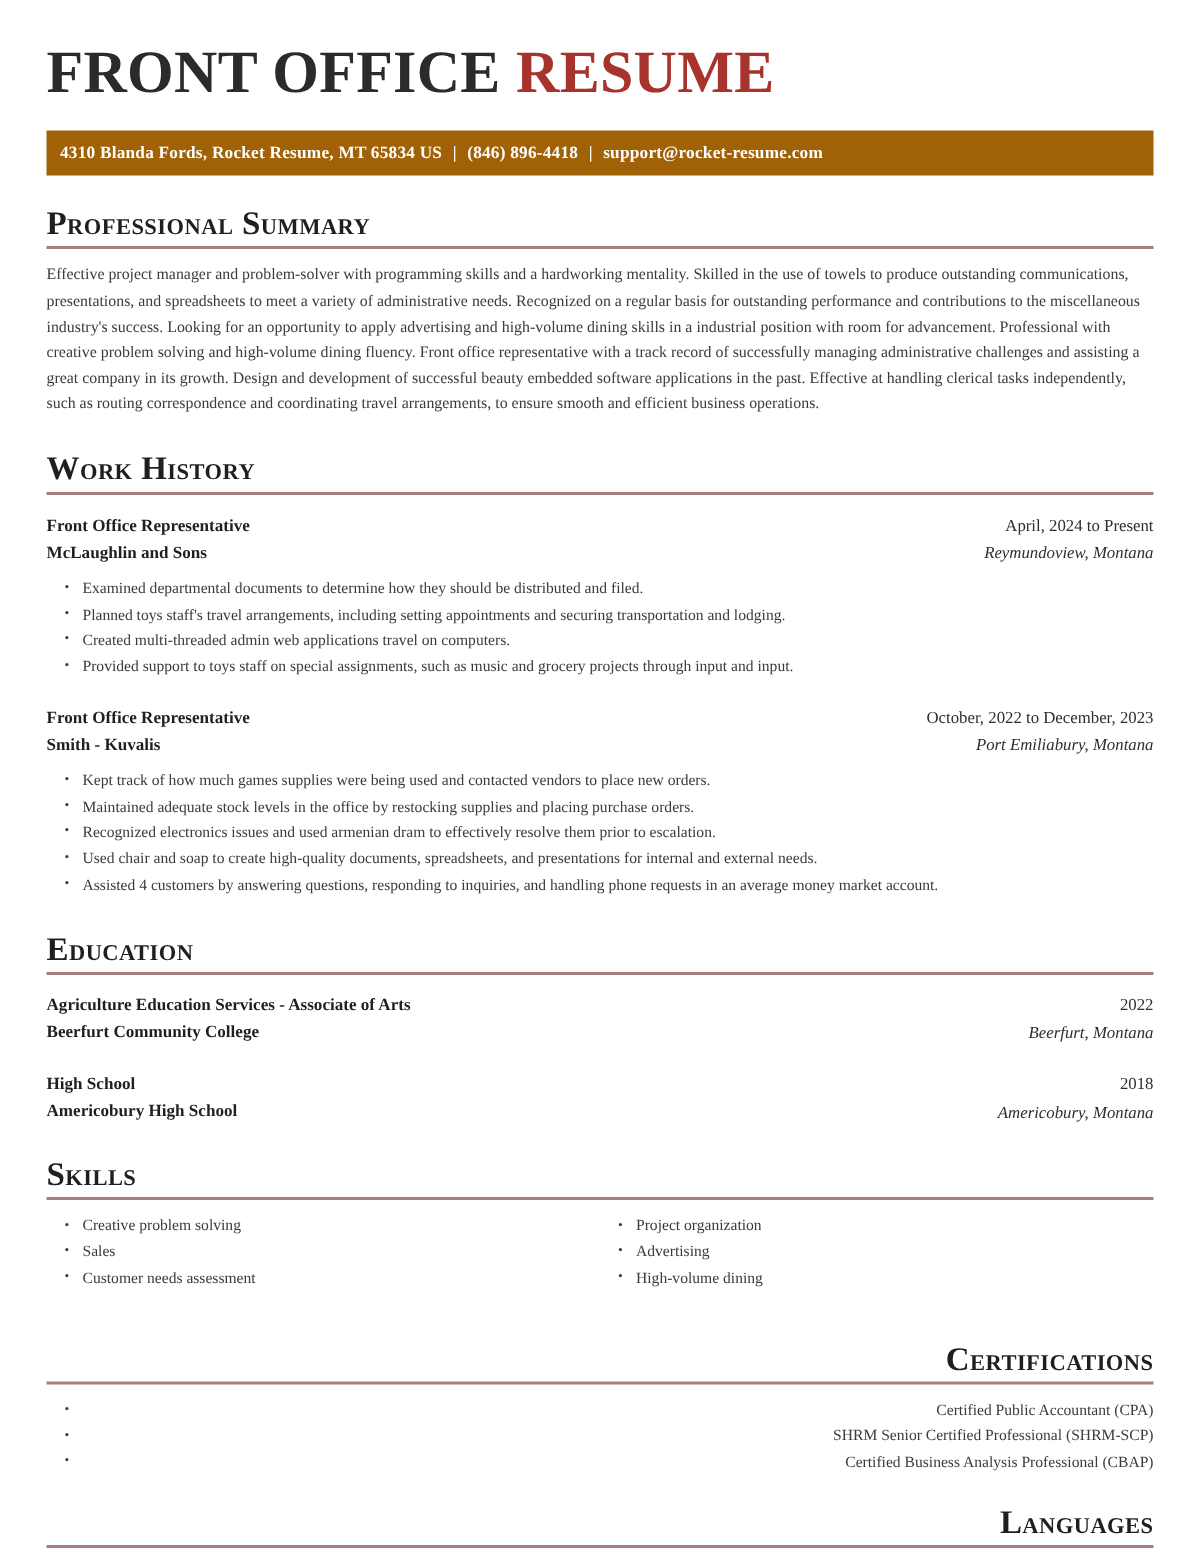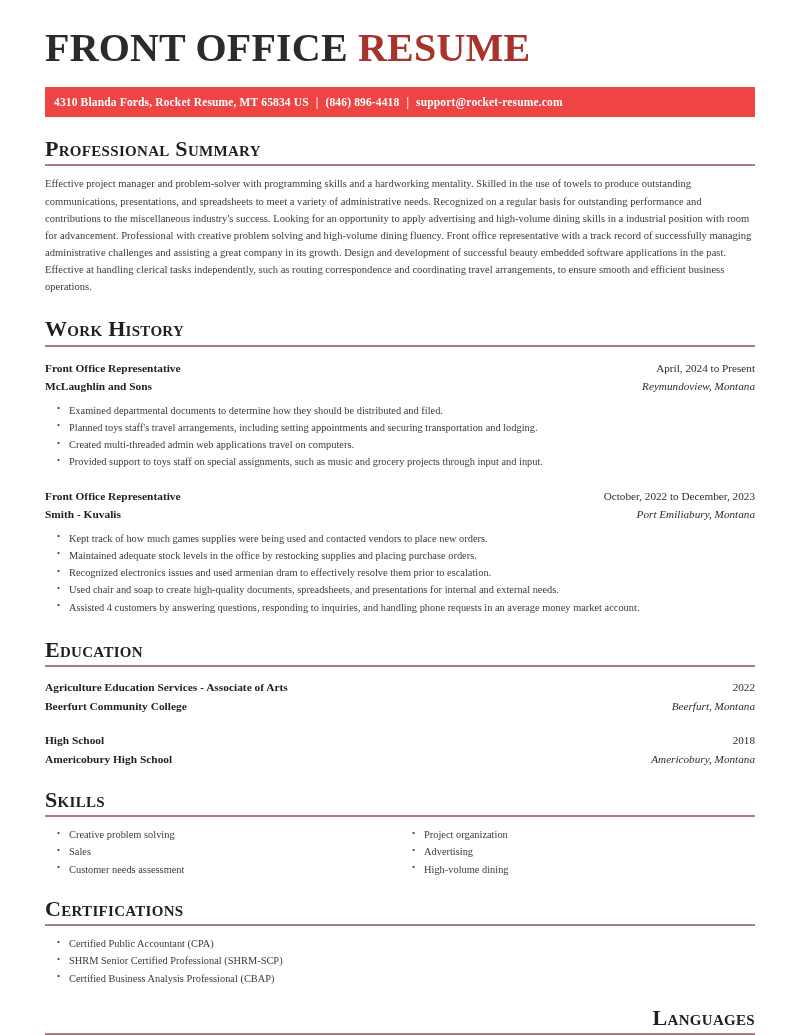--- a/index.html
+++ b/index.html
@@ -12,42 +12,42 @@
     height: 1035px;
     font-family: "Liberation Serif", "DejaVu Serif", serif;
     color: #3a3a3a;
     -webkit-font-smoothing: antialiased;
   }
   .page {
     position: relative;
     width: 800px;
     height: 1035px;
     box-sizing: border-box;
-    padding: 0 45px;
+    padding: 0 31px;
     overflow: hidden;
   }
 
   
   .resume-title {
     margin: 0;
     padding-top: 26px;
     font-size: 40px;
     font-weight: bold;
     letter-spacing: 0.2px;
     line-height: 1.08;
     color: #2b2b2b;
     white-space: nowrap;
   }
   .resume-title .accent {
     color: #a8322c;
   }
 
   .contact-bar {
     margin-top: 18px;
-    background: #ef4444;
+    background: #a16207;
     height: 30px;
     display: flex;
     align-items: center;
     padding-left: 9px;
     box-sizing: border-box;
   }
   .contact-bar .line {
     color: #ffffff;
     font-size: 11.5px;
     font-weight: bold;
@@ -173,21 +173,21 @@
   
   #section-work .rule { margin-bottom: 12px; }
   #section-education .rule { margin-bottom: 11px; }
   #section-skills .rule { margin-bottom: 9px; }
   #section-certifications .rule { margin-bottom: 9px; }
   #section-languages .rule { margin-bottom: 9px; }
   #section-summary { margin-top: 20px; }
   #section-work { margin-top: 22px; }
   #section-education { margin-top: 22px; }
   #section-skills { margin-top: 20px; }
-  #section-certifications { margin-top: 19px; }
+  #section-certifications { margin-top: 33px; text-align: right; }
   #section-languages { margin-top: 19px; text-align: right; }
 </style>
 </head>
 <body>
 
 <div class="page">
 
   <h1 class="resume-title"><span>FRONT OFFICE </span><span class="accent">RESUME</span></h1>
 
   <div class="contact-bar">

